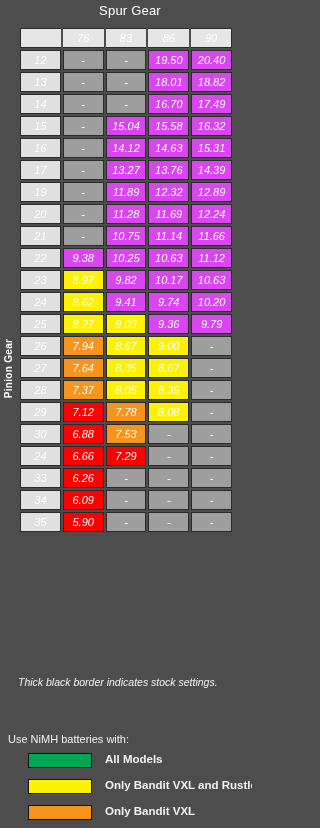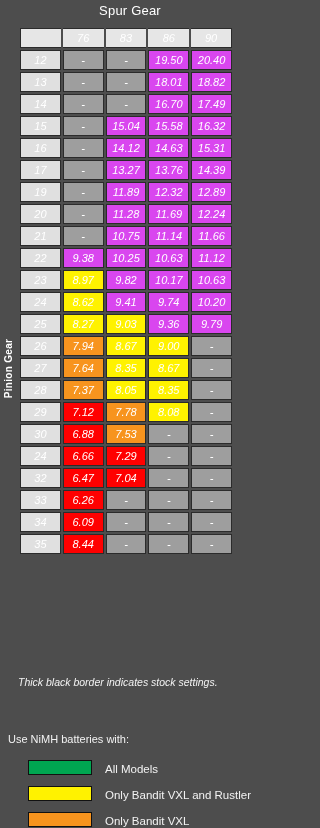--- a/index.html
+++ b/index.html
@@ -124,23 +124,24 @@
     top: 733px;
     width: 244px;
   }
   #legend-title {
     color: #f2f2f2;
     font-size: 11px;
     margin-bottom: 8px;
   }
   .legend-row {
     display: flex;
-    align-items: flex-end;
+    align-items: flex-start;
     height: 22px;
     margin-bottom: 4px;
+    font-weight: bold;
   }
   .swatch {
     width: 64px;
     height: 15px;
     border: 1px solid #111111;
     box-sizing: border-box;
     margin-left: 20px;
     margin-right: 13px;
     flex: none;
   }
@@ -298,43 +299,36 @@
           <td class="c-na">-</td>
         </tr>
         <tr>
           <td class="rowhead">24</td>
           <td class="c-red">6.66</td>
           <td class="c-red">7.29</td>
           <td class="c-na">-</td>
           <td class="c-na">-</td>
         </tr>
         <tr>
-          <td class="rowhead">32</td>
-          <td class="c-red">6.47</td>
-          <td class="c-red">7.04</td>
-          <td class="c-na">-</td>
-          <td class="c-na">-</td>
-        </tr>
-        <tr>
           <td class="rowhead">33</td>
           <td class="c-red">6.26</td>
           <td class="c-na">-</td>
           <td class="c-na">-</td>
           <td class="c-na">-</td>
         </tr>
         <tr>
           <td class="rowhead">34</td>
           <td class="c-red">6.09</td>
           <td class="c-na">-</td>
           <td class="c-na">-</td>
           <td class="c-na">-</td>
         </tr>
         <tr>
           <td class="rowhead">35</td>
-          <td class="c-red">8.44</td>
+          <td class="c-red">5.90</td>
           <td class="c-na">-</td>
           <td class="c-na">-</td>
           <td class="c-na">-</td>
         </tr>
       </tbody>
   </table>
 </div>
 
 <div id="footnote">Thick black border indicates stock settings.</div>
 

